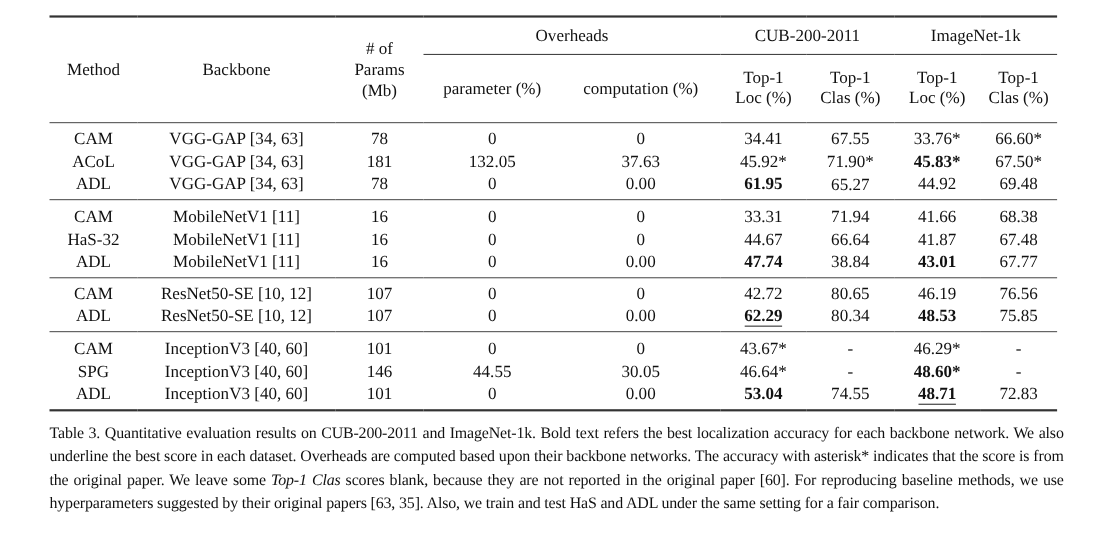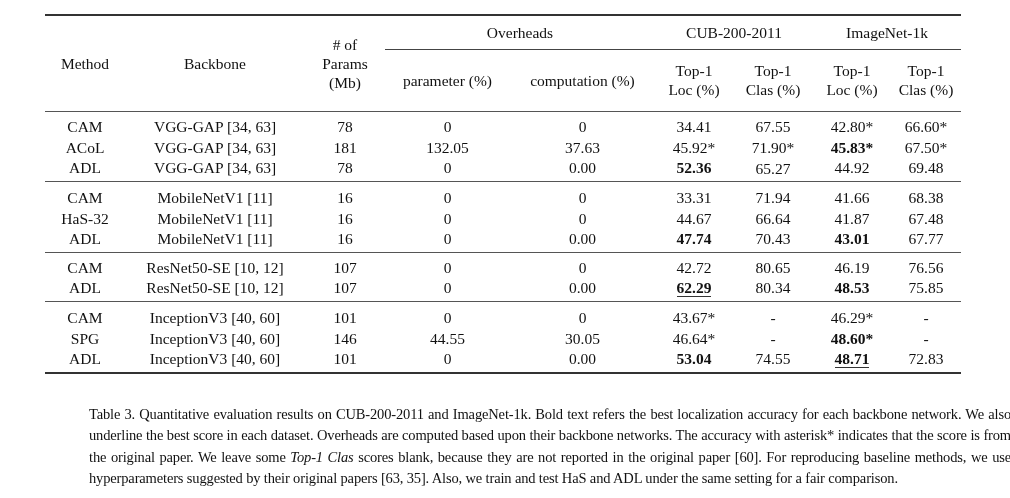--- a/index.html
+++ b/index.html
@@ -8,23 +8,23 @@
   .tbl { position:absolute; left:45px; top:14px; width:916px; border-collapse:collapse;
          font-size:15.5px; }
   .tbl td, .tbl th { padding:0; font-weight:normal; text-align:center; line-height:19px; }
   .toprule { border-top:2px solid #333; }
   .bottomrule { border-bottom:2px solid #333; }
   .hdr th { vertical-align:middle; }
   .cmid { border-bottom:1.2px solid #444; }
   .left { text-align:left;margin-top:29px; }
   .b { font-weight:bold; }
   .u { font-weight:bold; border-bottom:1.5px solid #333; padding-bottom:0; }
-  .caption { position:absolute; left:45px; top:404px; width:922px;
+  .caption { position:absolute; left:45px; top:384px; width:922px;
              font-family:"Liberation Serif", serif; font-size:14.5px; line-height:21.4px;
-             text-align:justify; color:#111; letter-spacing:-0.15px;margin-left:44px; }
+             text-align:justify; color:#111; letter-spacing:-0.15px; }
   .caption i { font-style:italic; }
 </style>
 </head>
 <body>
 
 <table class="tbl">
   <colgroup>
     <col style="width:80px">
       <col style="width:180px">
       <col style="width:80px">
@@ -71,41 +71,41 @@
   </thead>
   <tbody id="tbody">
       <tr style="height: 26px; border-top: 1.5px solid rgb(85, 85, 85);">
         <td class="left" style="padding-top: 5px;"><span>CAM</span></td>
         <td style="padding-top: 5px;"><span>VGG-GAP [34, 63]</span></td>
         <td style="padding-top: 5px;"><span>78</span></td>
         <td style="padding-top: 5px;"><span>0</span></td>
         <td style="padding-top: 5px;"><span>0</span></td>
         <td style="padding-top: 5px;"><span>34.41</span></td>
         <td style="padding-top: 5px;"><span>67.55</span></td>
-        <td style="padding-top: 5px;"><span>42.80*</span></td>
+        <td style="padding-top: 5px;"><span>33.76*</span></td>
         <td style="padding-top: 5px;"><span>66.60*</span></td>
       </tr>
       <tr style="height: 21px;">
         <td class="left"><span>ACoL</span></td>
         <td><span>VGG-GAP [34, 63]</span></td>
         <td><span>181</span></td>
         <td><span>132.05</span></td>
         <td><span>37.63</span></td>
         <td><span>45.92*</span></td>
         <td><span>71.90*</span></td>
         <td><span class="b">45.83*</span></td>
         <td><span>67.50*</span></td>
       </tr>
       <tr style="height: 21px;">
         <td class="left" style="padding-bottom: 4px;"><span>ADL</span></td>
         <td style="padding-bottom: 4px;"><span>VGG-GAP [34, 63]</span></td>
         <td style="padding-bottom: 4px;"><span>78</span></td>
         <td style="padding-bottom: 4px;"><span>0</span></td>
         <td style="padding-bottom: 4px;"><span>0.00</span></td>
-        <td style="padding-bottom: 4px;"><span class="b">52.36</span></td>
+        <td style="padding-bottom: 4px;"><span class="b">61.95</span></td>
         <td style="padding-bottom: 2px; text-align: center;"><span>65.27</span></td>
         <td style="padding-bottom: 4px;"><span>44.92</span></td>
         <td style="padding-bottom: 4px;"><span>69.48</span></td>
       </tr>
       <tr style="height: 26px; border-top: 1.5px solid rgb(85, 85, 85);">
         <td class="left" style="padding-top: 5px;"><span>CAM</span></td>
         <td style="padding-top: 5px;"><span>MobileNetV1 [11]</span></td>
         <td style="padding-top: 5px;"><span>16</span></td>
         <td style="padding-top: 5px;"><span>0</span></td>
         <td style="padding-top: 5px;"><span>0</span></td>
@@ -125,21 +125,21 @@
         <td><span>41.87</span></td>
         <td><span>67.48</span></td>
       </tr>
       <tr style="height: 21px;">
         <td class="left" style="padding-bottom: 4px;"><span>ADL</span></td>
         <td style="padding-bottom: 4px;"><span>MobileNetV1 [11]</span></td>
         <td style="padding-bottom: 4px;"><span>16</span></td>
         <td style="padding-bottom: 4px;"><span>0</span></td>
         <td style="padding-bottom: 4px;"><span>0.00</span></td>
         <td style="padding-bottom: 4px;"><span class="b">47.74</span></td>
-        <td style="padding-bottom: 4px;"><span>70.43</span></td>
+        <td style="padding-bottom: 4px;"><span>38.84</span></td>
         <td style="padding-bottom: 4px;"><span class="b">43.01</span></td>
         <td style="padding-bottom: 4px;"><span>67.77</span></td>
       </tr>
       <tr style="height: 26px; border-top: 1.5px solid rgb(85, 85, 85);">
         <td class="left" style="padding-top: 5px;"><span>CAM</span></td>
         <td style="padding-top: 5px;"><span>ResNet50-SE [10, 12]</span></td>
         <td style="padding-top: 5px;"><span>107</span></td>
         <td style="padding-top: 5px;"><span>0</span></td>
         <td style="padding-top: 5px;"><span>0</span></td>
         <td style="padding-top: 5px;"><span>42.72</span></td>

